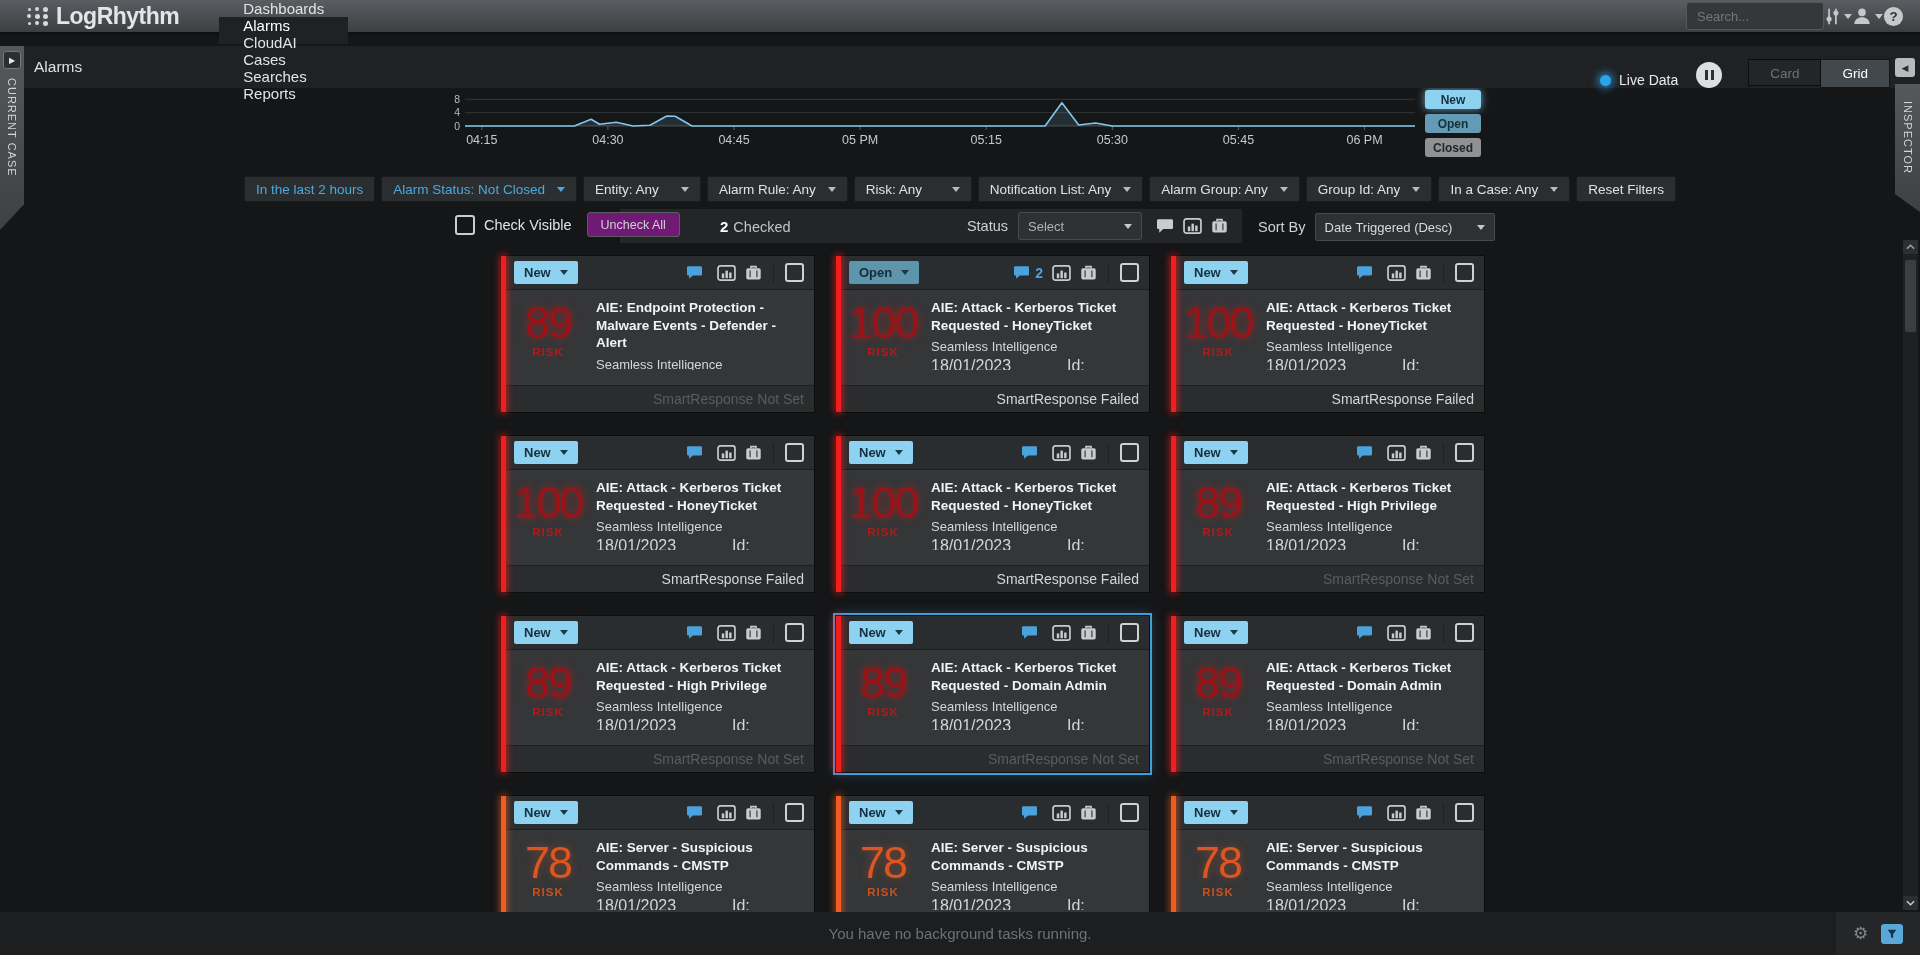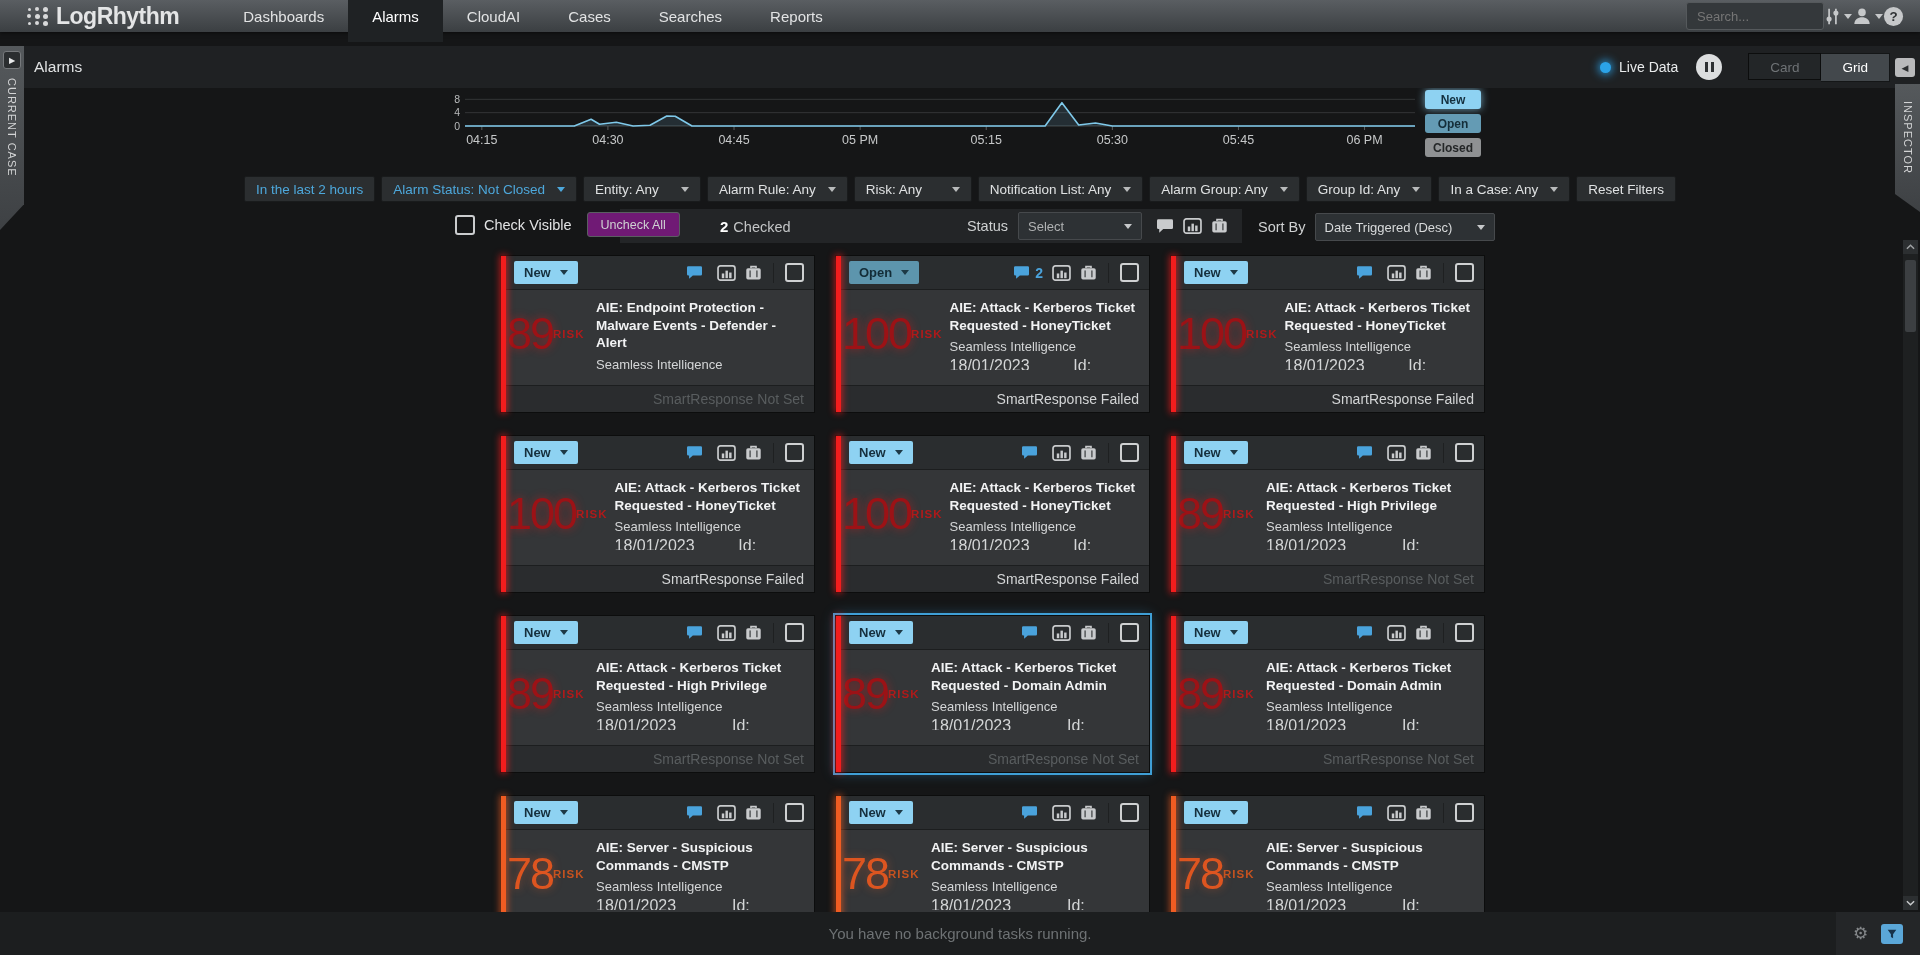--- a/index.html
+++ b/index.html
@@ -5,32 +5,32 @@
   html,body{margin:0;padding:0;background:#0e0f10;font-family:"Liberation Sans",sans-serif;}
   .stage{position:relative;width:1920px;height:955px;overflow:hidden;background:#151617;}
 
   
   .topnav{position:absolute;left:0;top:0;width:1920px;height:32px;background:linear-gradient(#5a5e62,#3b3f42);display:flex;align-items:stretch;z-index:20;box-shadow:0 1px 4px rgba(0,0,0,.55);}
   .logo{display:flex;align-items:center;gap:8px;padding:0 40px 0 26px;cursor:default;}
   .logo-dots{display:grid;grid-template-columns:repeat(3,6px);grid-gap:2px;align-items:center;justify-items:center;}
   .logo-dots i{display:block;border-radius:50%;background:#d8d9da;}
   .logo-dots i.s1{width:3px;height:3px}.logo-dots i.s2{width:4px;height:4px}.logo-dots i.s3{width:5px;height:5px}
   .logo-text{font-size:23px;font-weight:bold;color:#e4e5e6;letter-spacing:-.5px;}
-  .nav-items{display:flex;align-items:stretch;}
+  .nav-items{display:flex;align-items:stretch;flex-direction:column;}
   .nav-item{display:flex;align-items:center;padding:0 24px;font-size:15px;color:#e2e3e4;cursor:pointer;}
   .nav-item.active{background:#1f2224;box-shadow:0 10px 0 0 #1f2224;color:#fff;}
   .nav-right{margin-left:auto;display:flex;align-items:center;padding-right:16px;}
   .search-box input{width:116px;height:26px;background:#34383b;border:1px solid #55595c;border-radius:3px;color:#b7b9ba;font-size:13px;padding:0 10px;font-family:inherit;outline:none;}
   .icon-btn{display:flex;align-items:center;gap:3px;cursor:pointer;background:none;border:none;padding:0;}
   .caret{width:0;height:0;border-left:4px solid transparent;border-right:4px solid transparent;border-top:5px solid #c6c8ca;}
 
   
   .subheader{position:absolute;left:0;top:46px;width:1920px;height:42px;background:#1f2123;z-index:8;display:flex;align-items:center;}
   .page-title{margin-left:34px;font-size:15.5px;color:#dfe1e2;}
-  .sub-right{position:absolute;right:30px;top:0;height:42px;display:flex;align-items:center;gap:14px;}
+  .sub-right{position:absolute;right:30px;top:0;height:42px;display:flex;align-items:flex-end;gap:14px;}
   .live{display:flex;align-items:center;gap:8px;font-size:14px;color:#e9ebec;}
   .live-dot{width:11px;height:11px;border-radius:50%;background:#2ba3e8;box-shadow:0 0 8px 2px rgba(43,163,232,.8);}
   .pause-btn{width:26px;height:26px;border-radius:50%;background:#dcdedf;display:flex;align-items:center;justify-content:center;gap:3px;border:none;cursor:pointer;margin-left:4px;}
   .pause-btn i{display:block;width:3px;height:10px;background:#2e3133;}
   .viewseg{display:flex;margin-left:12px;}
   .seg{height:27px;line-height:27px;padding:0 21px;font-size:13.5px;border:1px solid #141617;cursor:pointer;}
   .seg.card{background:#232628;color:#6f7376;}
   .seg.grid{background:#43484c;color:#fff;border-left:none;}
 
   
@@ -76,21 +76,21 @@
   .status-chip{height:23px;display:flex;align-items:center;gap:9px;padding:0 10px;border-radius:2px;font-size:13px;font-weight:bold;border:none;font-family:inherit;cursor:pointer;}
   .chip-new{background:#8ed2f2;color:#16303d;}
   .chip-open{background:#5d95ad;color:#132c37;}
   .chip-caret{width:0;height:0;border-left:4px solid transparent;border-right:4px solid transparent;border-top:5px solid #1d3946;}
   .spacer{flex:1;}
   .comments{display:flex;align-items:center;gap:5px;color:#4aa3dc;font-size:14px;font-weight:bold;cursor:pointer;}
   .hicon{background:none;border:none;padding:0;display:flex;cursor:pointer;}
   .vdiv{width:1px;height:20px;background:#1e2021;margin:0 2px;}
   .cb{width:15px;height:15px;border:2px solid #cfd1d2;border-radius:3px;cursor:pointer;}
   .card-body{flex:1;display:flex;padding:9px 12px 4px 6px;gap:7px;overflow:hidden;}
-  .riskcol{flex:0 0 82px;display:flex;flex-direction:row;align-items:center;padding-top:2px;}
+  .riskcol{flex:0 0 82px;display:flex;flex-direction:column;align-items:center;padding-top:2px;}
   .risknum{font-size:45px;line-height:44px;letter-spacing:-2px;}
   .sev-red .risknum{color:#9c1216;text-shadow:0 0 10px rgba(255,25,25,.45);}
   .sev-orange .risknum{color:#dd5520;text-shadow:0 0 10px rgba(255,100,40,.4);}
   .risklabel{font-size:11.5px;font-weight:bold;letter-spacing:1px;margin-top:1px;}
   .sev-red .risklabel{color:#b01a1a;}
   .sev-orange .risklabel{color:#c6521f;}
   .infocol{flex:1;display:flex;flex-direction:column;min-width:0;}
   .ctitle{font-size:13.5px;font-weight:bold;color:#f2f3f4;line-height:1.3;margin-bottom:5px;}
   .csource{font-size:13px;color:#d4d6d7;margin-bottom:3px;}
   .cmeta{display:flex;font-size:16px;color:#d4d6d7;}

